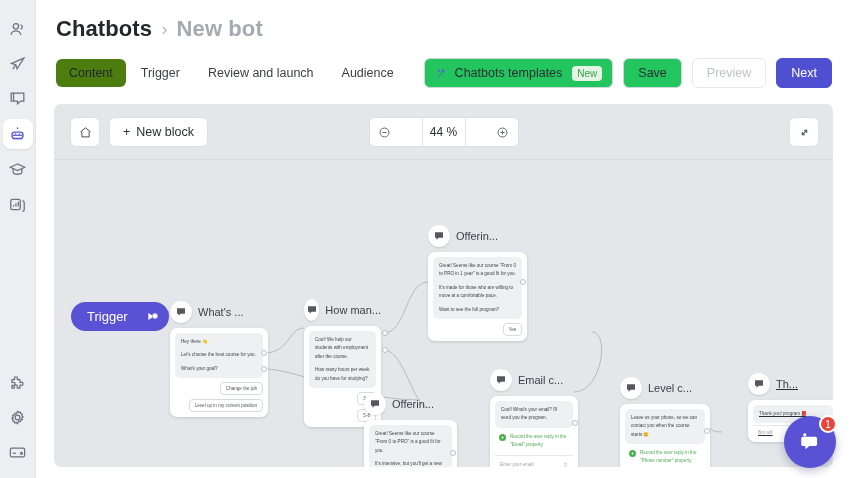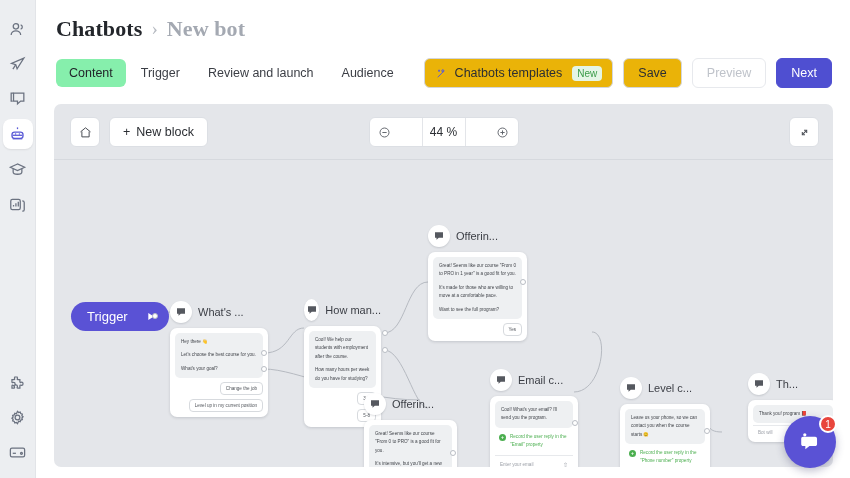--- a/index.html
+++ b/index.html
@@ -27,40 +27,40 @@
   .rail-icon.active { background:#ffffff; color:#5a5ad6; box-shadow:0 1px 2px rgba(0,0,0,.08); }
   .rail-icon svg { width:19px; height:19px; }
   #rail-top { margin-top:9px; }
   #rail-bottom { margin-top:auto; margin-bottom:6px; }
 
   
   #header { position:absolute; left:36px; top:0; right:0; height:102px; background:#fff; }
   #breadcrumb {
     position:absolute; left:20px; top:16px;
     font-size:22px; font-weight:bold; letter-spacing:.1px;
-    display:flex; align-items:center; gap:9px;font-family:Liberation Serif, serif;
+    display:flex; align-items:center; gap:9px;
   }
   #breadcrumb .crumb-root { color:#23262b; }
   #breadcrumb .crumb-sep { color:#b7bbc2; font-weight:normal; font-size:19px; }
   #breadcrumb .crumb-cur { color:#a4a9b2; }
 
   #tabs { position:absolute; left:20px; top:59px; display:flex; gap:2px; }
   .tab {
     font-size:12.5px; color:#3b3e45; padding:7px 13px; border-radius:6px;
     cursor:pointer; white-space:nowrap;
   }
-  .tab.active { background:#86efac; font-weight:normal; color:#22252a; }
+  .tab.active { background:#4d7c0f; font-weight:normal; color:#22252a; }
 
   #header-actions { position:absolute; right:18px; top:58px; display:flex; align-items:center; gap:10px; }
   .btn {
     height:30px; border-radius:6px; font-size:12.5px;
     display:flex; align-items:center; justify-content:center;
     padding:0 14px; cursor:pointer; white-space:nowrap;
   }
-  .btn-outline { background:#eab308; border:1px solid #d3d6dc; color:#2b2e33; }
+  .btn-outline { background:#22c55e; border:1px solid #d3d6dc; color:#2b2e33; }
   .btn-ghost { background:#fff; border:1px solid #e7e9ed; color:#bfc3ca; }
   .btn-primary { background:#4f4fd1; border:1px solid #4f4fd1; color:#fff; }
   #templates-btn { gap:7px; padding:0 10px 0 10px; }
   #templates-btn .wand { color:#5a5ad6; display:flex; }
   .badge-new {
     background:#e4f5e6; color:#3a9c4a; font-size:10px;
     border-radius:4px; padding:2px 5px; margin-left:3px;
   }
 
   
@@ -477,21 +477,21 @@
         </div>
         <div class="prop-row">
           <span class="prop-plus">+</span>
           <span class="prop-text">Record the user reply in the "Phone number" property</span>
         </div>
 
       </div>
     </div>
     <div class="port" style="left:650px; top:268px;"></div>
 
-    <div class="node" style="left:694px; top:212px; width:90px;">
+    <div class="node" style="left:694px; top:212px; width:90px;text-decoration:underline;">
       <div class="node-head">
         <span class="node-avatar">
           <svg width="12" height="12" viewBox="0 0 24 24" fill="#55585f">
               <path d="M4 4.5h16v11h-8.5L7 19.5V15.5H4z"></path>
             </svg>
         </span>
         <span class="node-title">Th...</span>
       </div>
       <div class="node-card">
         <div class="msg">

